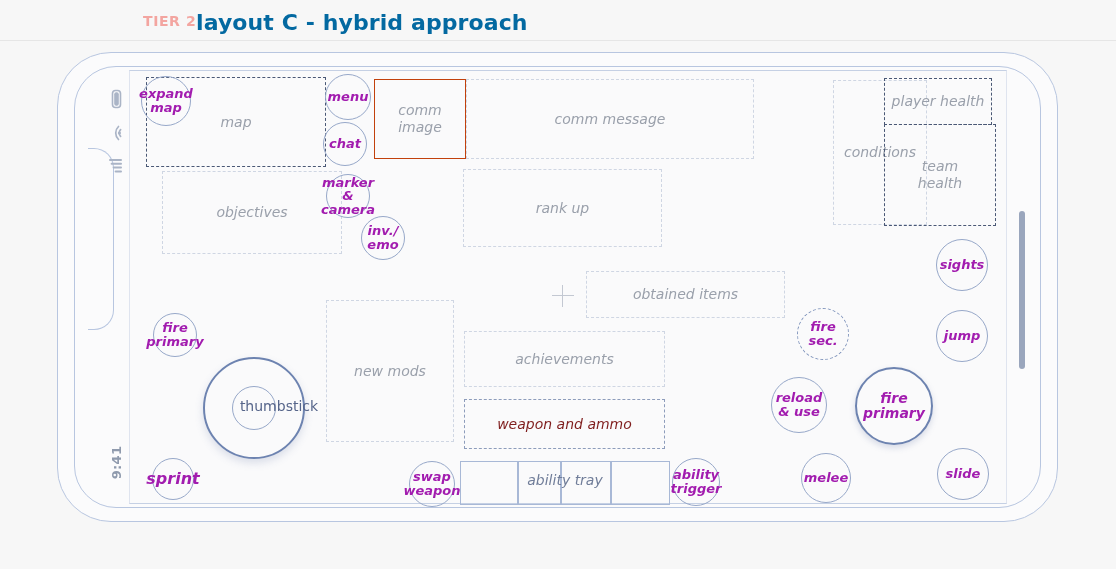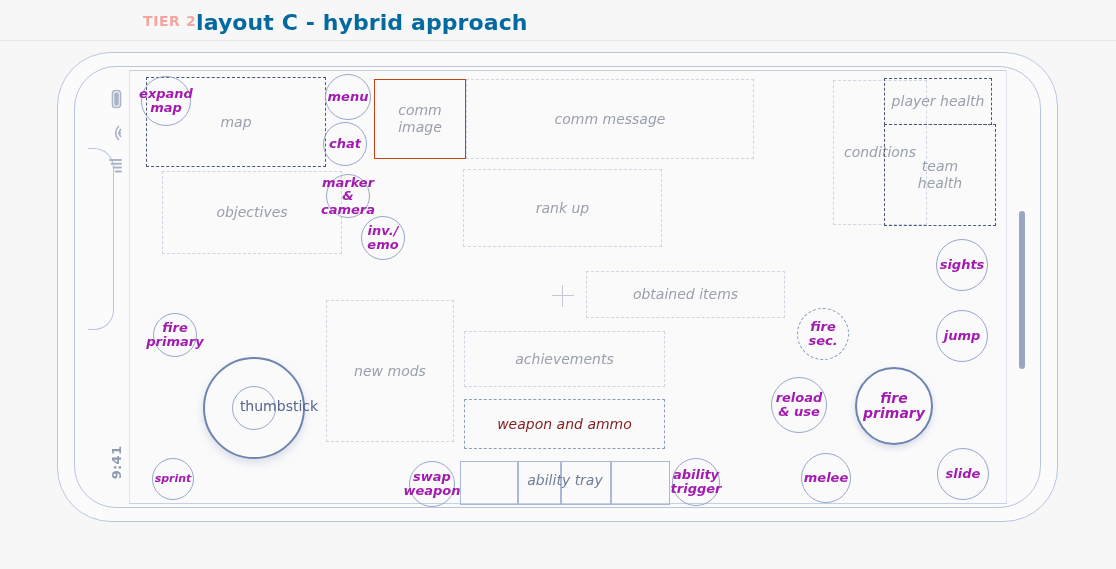--- a/index.html
+++ b/index.html
@@ -243,21 +243,21 @@
 
 <div class="circle plain" style="left:326px;top:174px;width:44px;height:44px;font-size:13px;white-space:pre-line;">marker
 &amp; camera</div>
 
 <div class="circle plain" style="left:325px;top:216px;width:44px;height:44px;font-size:13px;white-space:pre-line;margin-left:36px;">inv./
 emo</div>
 
 <div class="circle plain" style="left:153px;top:313px;width:44px;height:44px;font-size:13px;white-space:pre-line;">fire
 primary</div>
 
-<div class="circle plain" style="left:152px;top:458px;width:42px;height:42px;font-size:11px;">sprint</div>
+<div class="circle plain" style="left:152px;top:458px;width:42px;height:42px;font-size:16px;">sprint</div>
 
 <div id="thumbstick-outer"></div>
 <div id="thumbstick-inner"></div>
 <div id="thumbstick-label">thumbstick</div>
 
 <div class="circle plain" style="left:409px;top:461px;width:46px;height:46px;font-size:13px;white-space:pre-line;">swap
 weapon</div>
 
 <div class="circle plain" style="left:672px;top:458px;width:48px;height:48px;font-size:13px;white-space:pre-line;">ability
 trigger</div>

